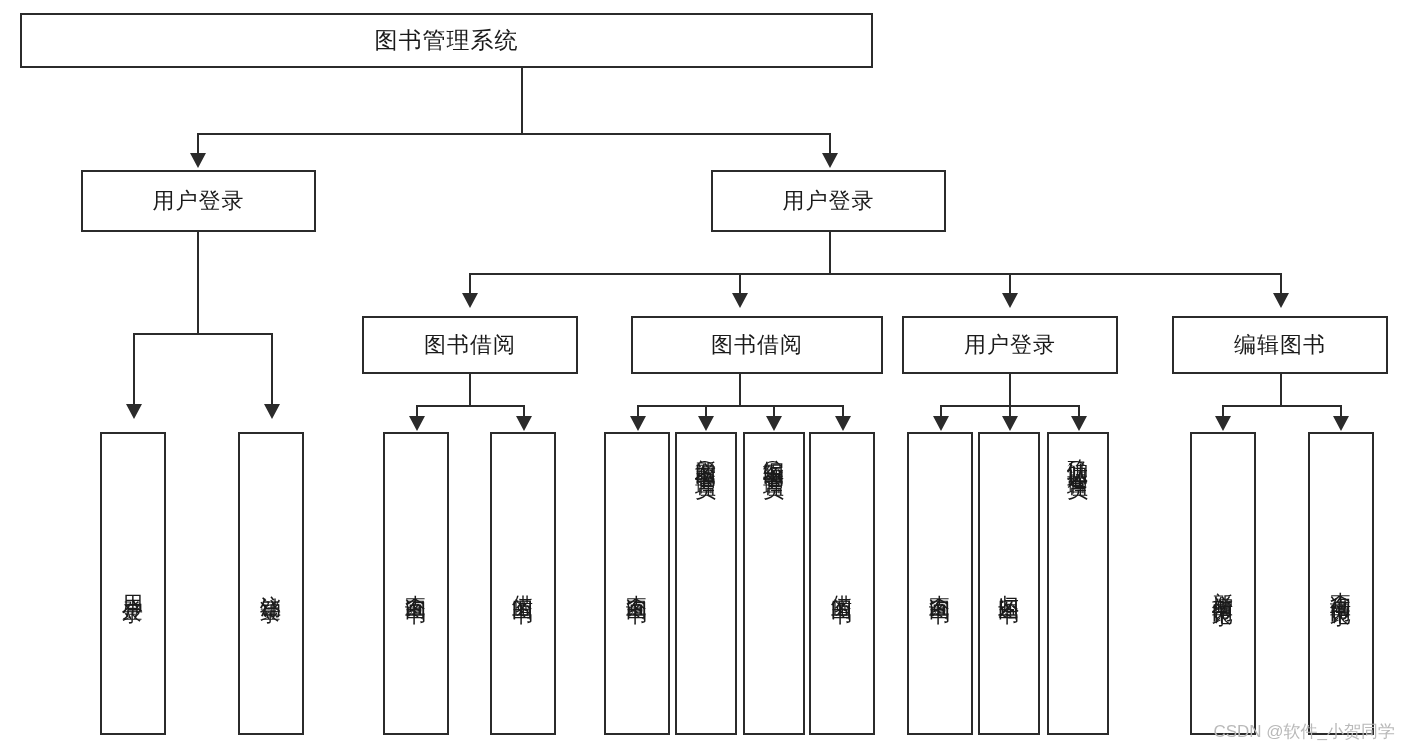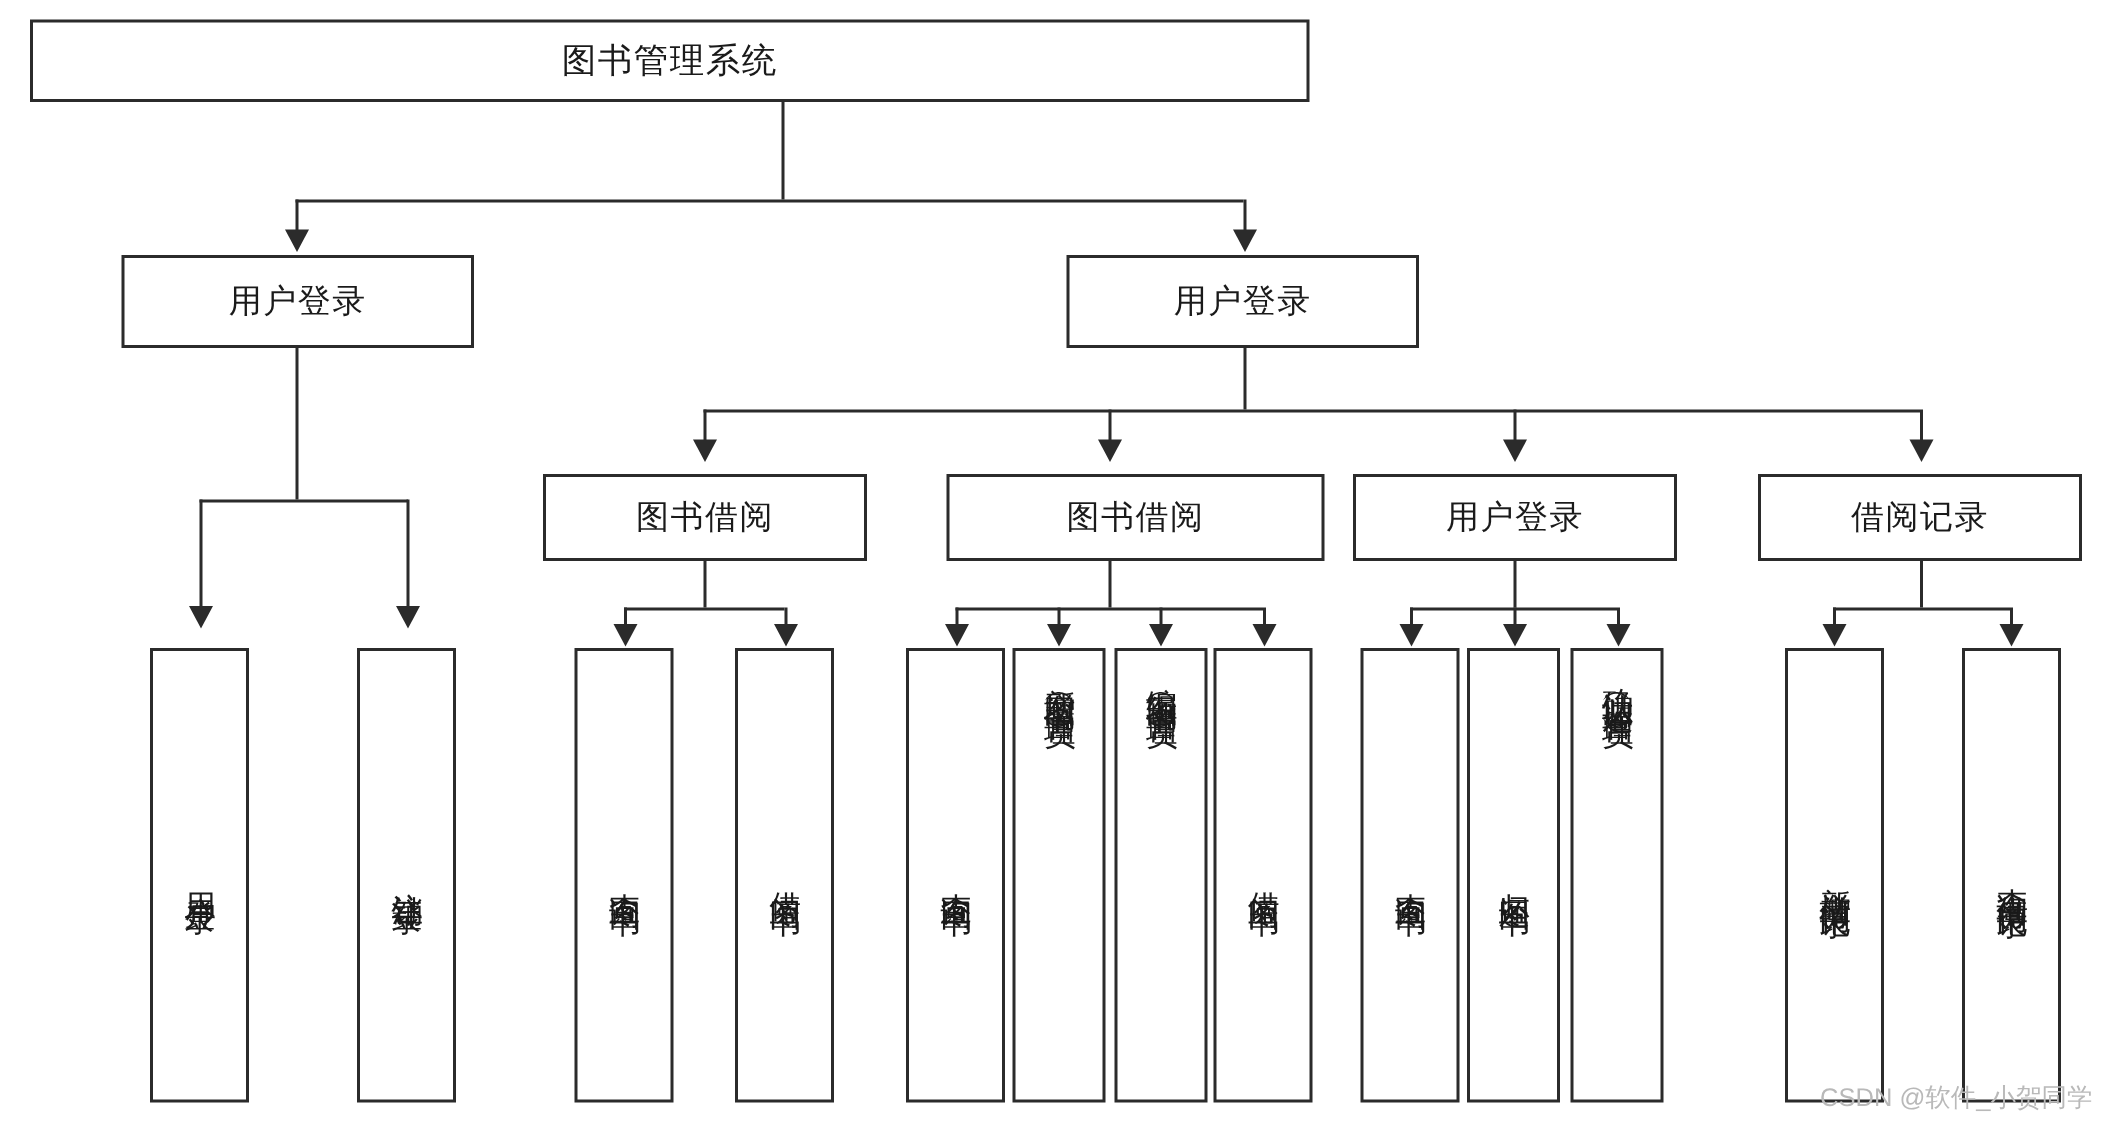--- a/index.html
+++ b/index.html
@@ -131,21 +131,21 @@
   <div class="node horiz" style="left:362px; top:316px; width:216px; height:58px;">
     <span>图书借阅</span>
   </div>
   <div class="node horiz" style="left:631px; top:316px; width:252px; height:58px;">
     <span>图书借阅</span>
   </div>
   <div class="node horiz" style="left:902px; top:316px; width:216px; height:58px;">
     <span>用户登录</span>
   </div>
   <div class="node horiz" style="left:1172px; top:316px; width:216px; height:58px;">
-    <span>借阅记录</span>
+    <span>编辑图书</span>
   </div>
 
   <div class="vline" style="left:469px; top:374px; height:31px;"></div>
   <div class="hline" style="left:416px; top:405px; width:107px;"></div>
   <div class="vline" style="left:416px; top:405px; height:13px;"></div>
   <div class="arrow" style="left:409px; top:416px;"></div>
   <div class="vline" style="left:523px; top:405px; height:13px;"></div>
   <div class="arrow" style="left:516px; top:416px;"></div>
 
   <div class="vline" style="left:739px; top:374px; height:31px;"></div>

